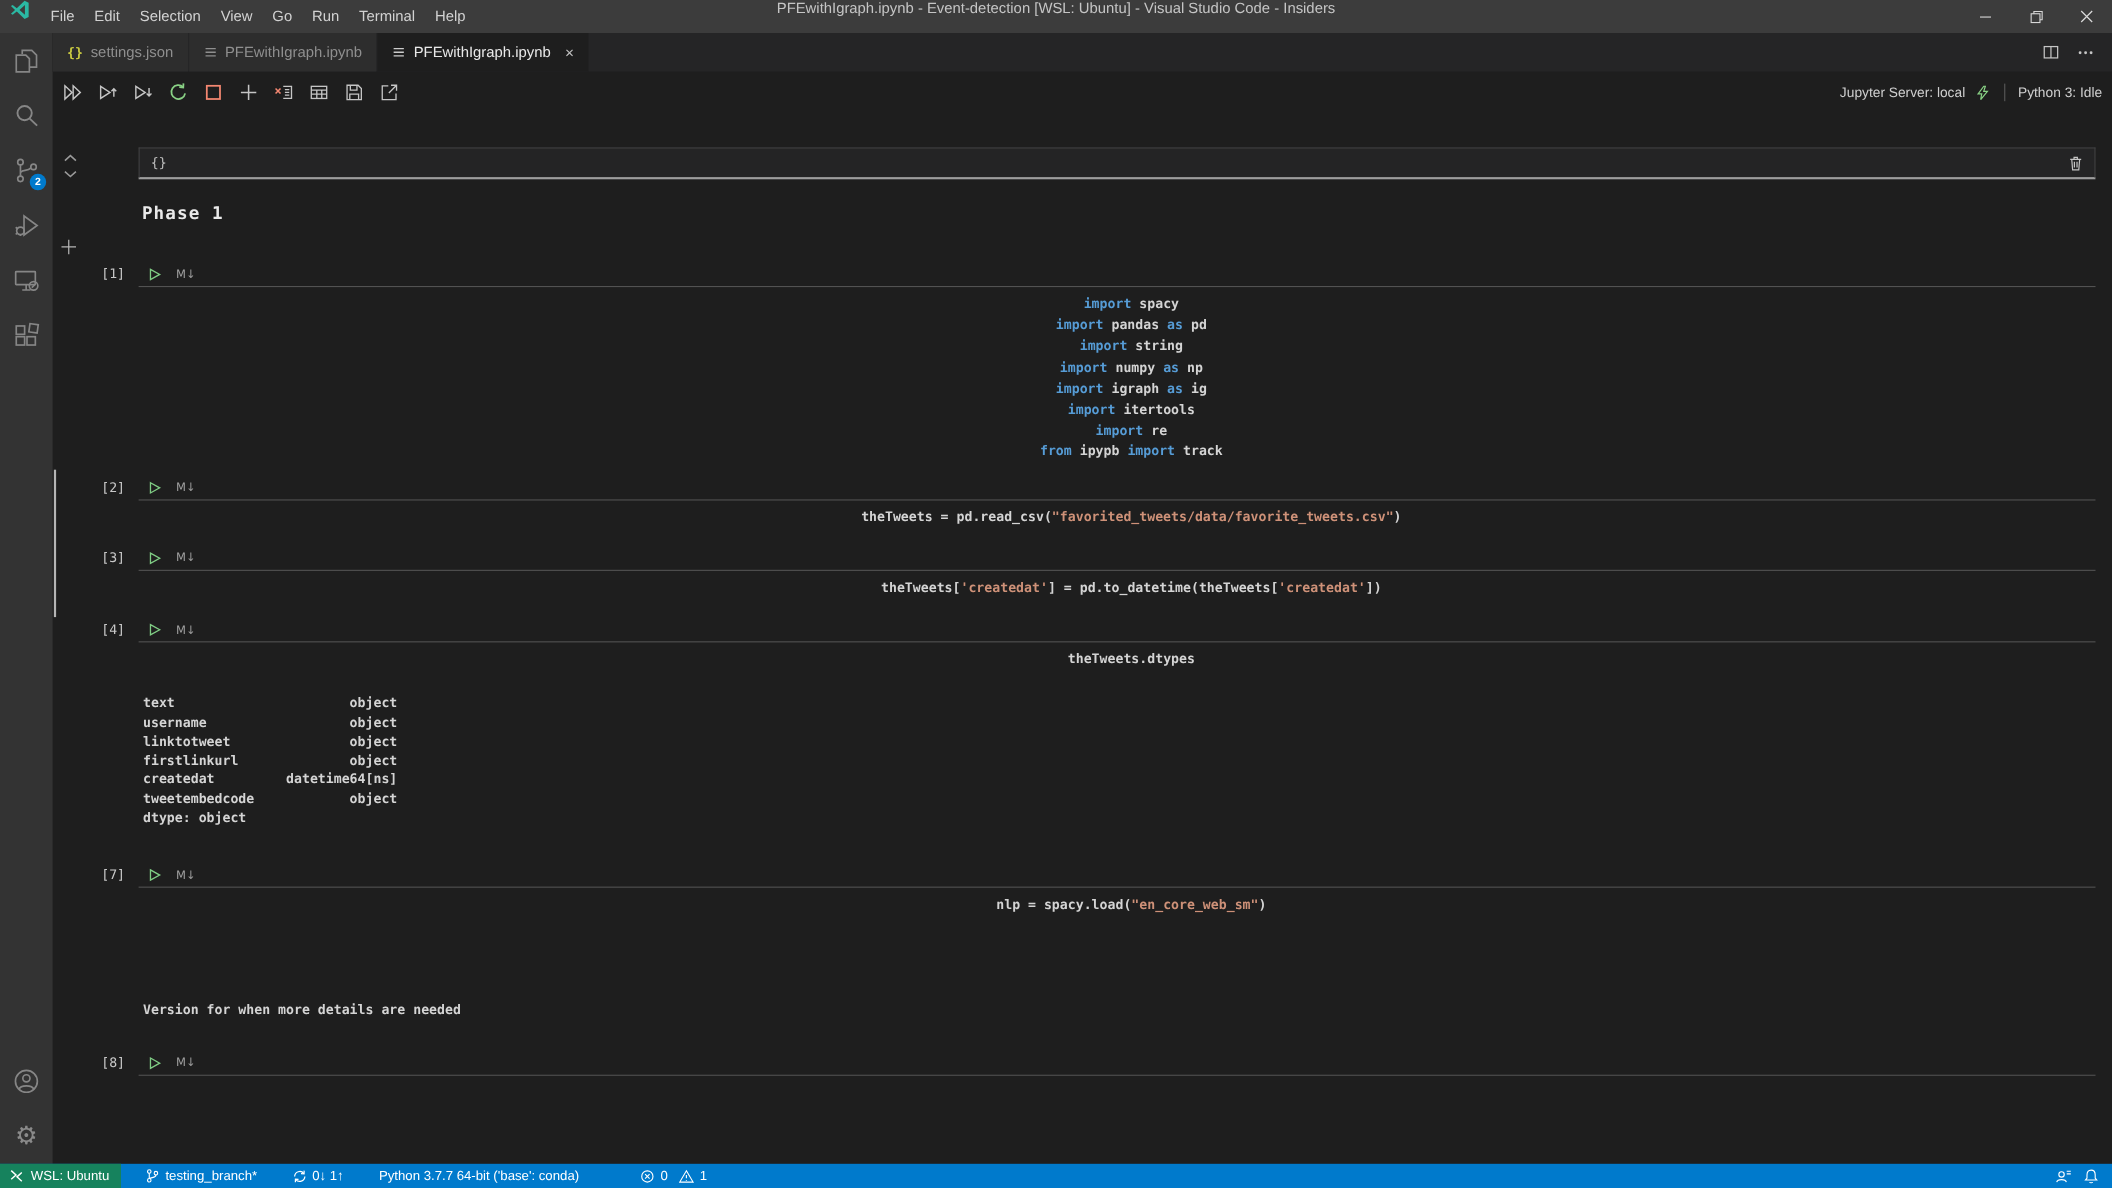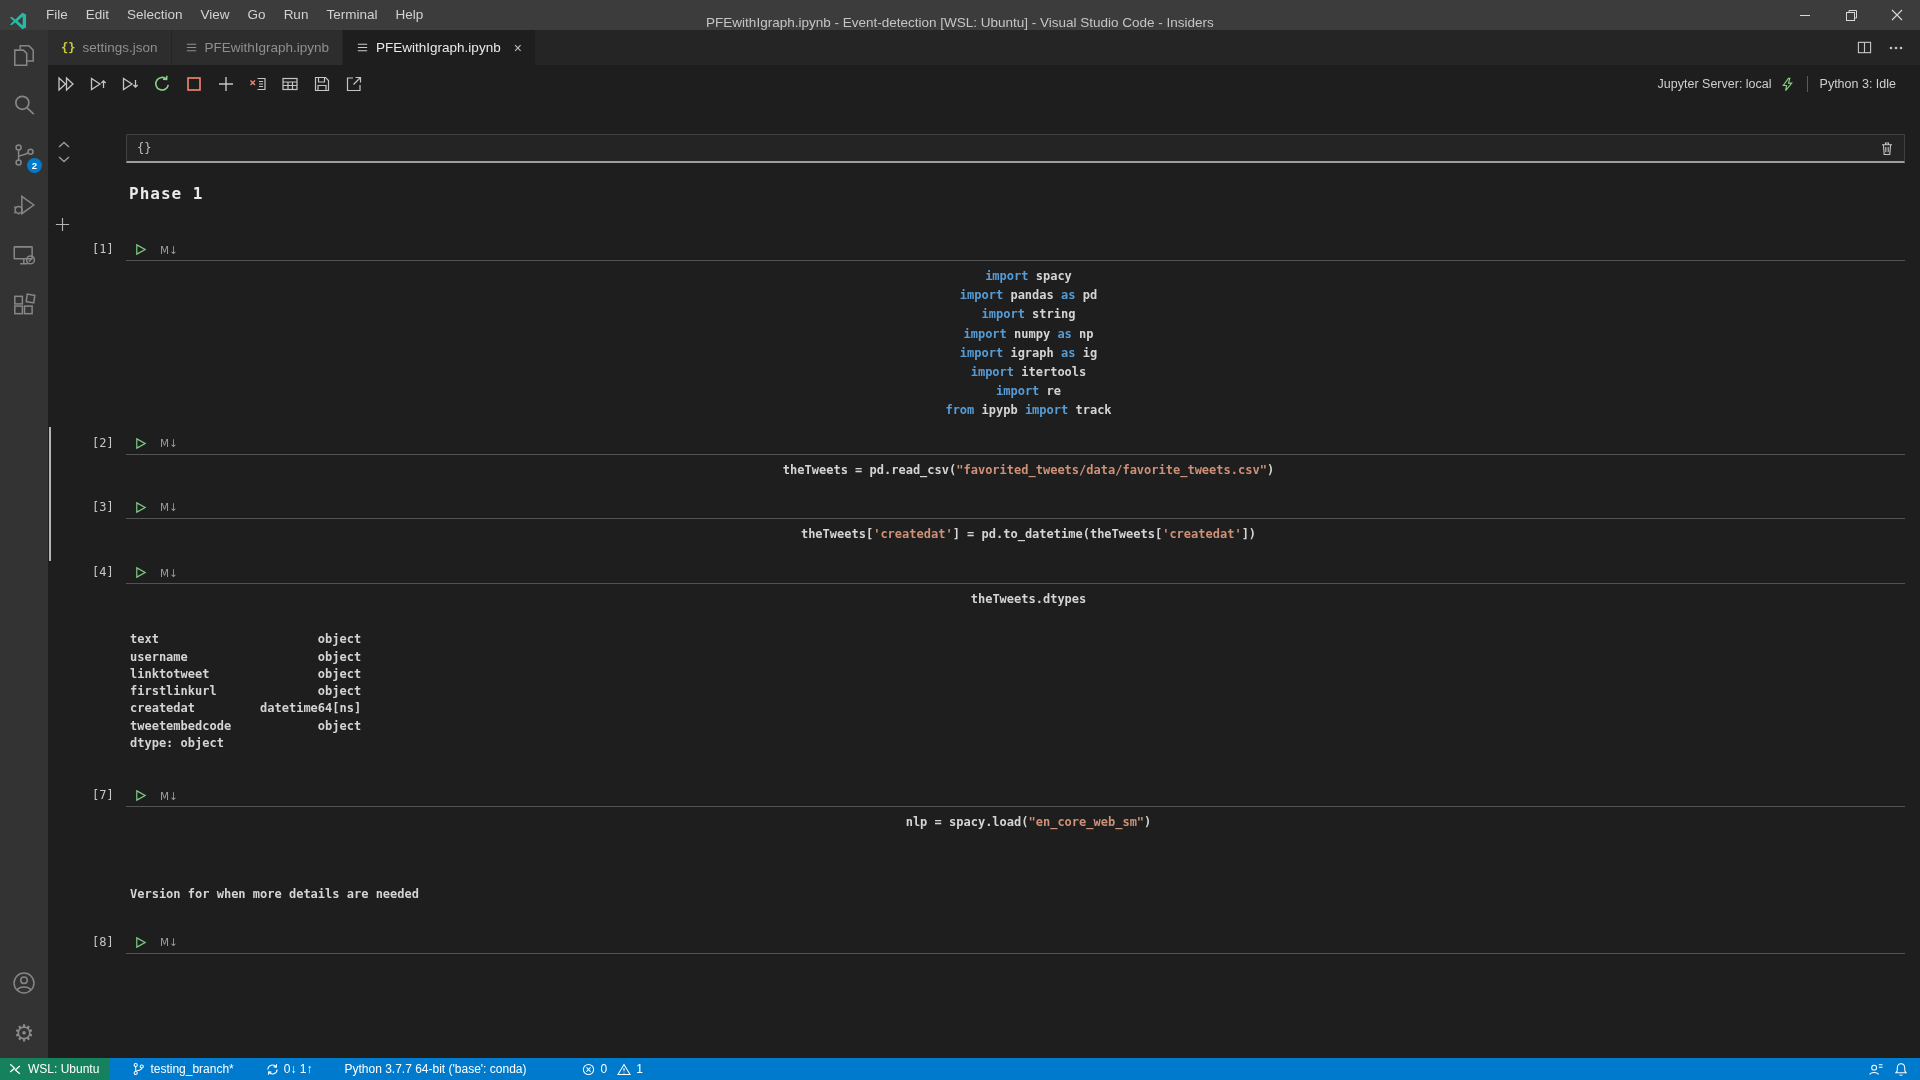--- a/index.html
+++ b/index.html
@@ -1,20 +1,20 @@
 <!DOCTYPE html>
 <html><head>
 <meta charset="utf-8">
 <style>
   * { box-sizing: border-box; margin: 0; padding: 0; }
   html,body { width:1920px; height:1080px; overflow:hidden; }
   body { background:#1e1e1e; font-family:"Liberation Sans", sans-serif; color:#cccccc; position:relative; }
 
   
-  .titlebar { height:30px; background:#3c3c3c; display:flex; align-items:flex-end; position:relative; }
+  .titlebar { height:30px; background:#3c3c3c; display:flex; align-items:flex-start; position:relative; }
   .vslogo { width:18px; height:18px; margin:0 10px 0 9px; flex:0 0 auto; }
   .menu-item { padding:0 9px; font-size:13.5px; color:#d2d2d2; height:30px; line-height:30px; cursor:default; }
   .window-title { position:absolute; left:50%; transform:translateX(-50%); font-size:13.5px; color:#c5c5c5; white-space:nowrap; }
   .win-controls { margin-left:auto; display:flex; height:30px; }
   .win-btn { width:46px; height:30px; display:flex; align-items:center; justify-content:center; color:#d8d8d8; }
 
   
   .main { position:absolute; top:30px; bottom:22px; left:0; right:0; display:flex; }
 
   .activitybar { width:48px; background:#333333; display:flex; flex-direction:column; align-items:center; position:relative; flex:0 0 auto; }
@@ -30,21 +30,21 @@
   .tabbar { height:35px; background:#252526; display:flex; align-items:stretch; flex:0 0 auto; }
   .tab { display:flex; align-items:center; gap:7px; padding:0 13px; font-size:13.5px; background:#2d2d2d; color:#8f8f8f; margin-right:1px; white-space:nowrap; }
   .tab.active { background:#1e1e1e; color:#e9e9e9; }
   .tab .closex { font-size:14px; margin-left:6px; color:#c0c0c0; }
   .json-icon { color:#cbcb41; font-family:"DejaVu Sans Mono", monospace; font-size:12px; font-weight:bold; }
   .tab-actions { margin-left:auto; display:flex; align-items:center; gap:16px; padding-right:16px; color:#c5c5c5; }
 
   
   .nbtoolbar { height:38px; display:flex; align-items:center; padding-left:7px; gap:10px; flex:0 0 auto; }
   .tbtn { width:22px; height:22px; display:flex; align-items:center; justify-content:center; }
-  .nbtoolbar-right { margin-left:auto; display:flex; align-items:center; padding-right:24px; font-size:12.5px; color:#cfcfcf; gap:8px; }
+  .nbtoolbar-right { margin-left:auto; display:flex; align-items:center; padding-right:9px; font-size:12.5px; color:#cfcfcf; gap:8px; }
   .kernel-divider { width:1px; height:16px; background:#5a5a5a; margin:0 4px; }
 
   
   .nbcontent { flex:1; position:relative; padding:31px 15px 0 44px; overflow:hidden; }
   .gutter-ctl { position:absolute; color:#9a9a9a; }
   .left-line { position:absolute; left:1px; top:397px; width:2px; height:134px; background:#d0d0d0; opacity:.85; }
 
   .row { display:flex; }
   .spacer-exec { width:34px; flex:0 0 auto; font-family:"DejaVu Sans Mono", monospace; font-size:12px; color:#c8c8c8; padding-top:3px; }
   .cellbody { flex:1; min-width:0; }
@@ -65,21 +65,21 @@
   .output { font-family:"DejaVu Sans Mono", monospace; font-weight:bold; font-size:12px; line-height:17.3px; color:#d4d4d4; white-space:pre; margin:22px 0 0 38px; }
 
   .mdtext { font-family:"DejaVu Sans Mono", monospace; font-weight:bold; font-size:12px; color:#d4d4d4; margin-left:38px; white-space:nowrap; }
 
   .m-c1 { margin-top:36px; }
   .m-c2 { margin-top:12px; }
   .m-c3 { margin-top:17px; }
   .m-c4 { margin-top:18px; }
   .m-todo { margin-top:69px; }
   .m-c7 { margin-top:33px; }
-  .m-ver { margin-top:54px; }
+  .m-ver { margin-top:78px; }
   .m-c8 { margin-top:31px; }
 
   
   .statusbar { position:absolute; bottom:0; left:0; right:0; height:22px; background:#007acc; display:flex; align-items:center; font-size:12px; color:#ffffff; }
   .sb-remote { background:#16825d; height:22px; display:flex; align-items:center; gap:6px; padding:0 11px 0 8px; margin-right:14px; }
   .sb-item { display:flex; align-items:center; gap:5px; padding:16px 8px; height:22px; }
   .sb-gap-l { margin-left:16px; }
   .sb-gap-xl { margin-left:40px; }
   .sb-right { margin-left:auto; display:flex; align-items:center; gap:10px; padding-right:12px; }
   .sb-ico { display:flex; align-items:center; }

